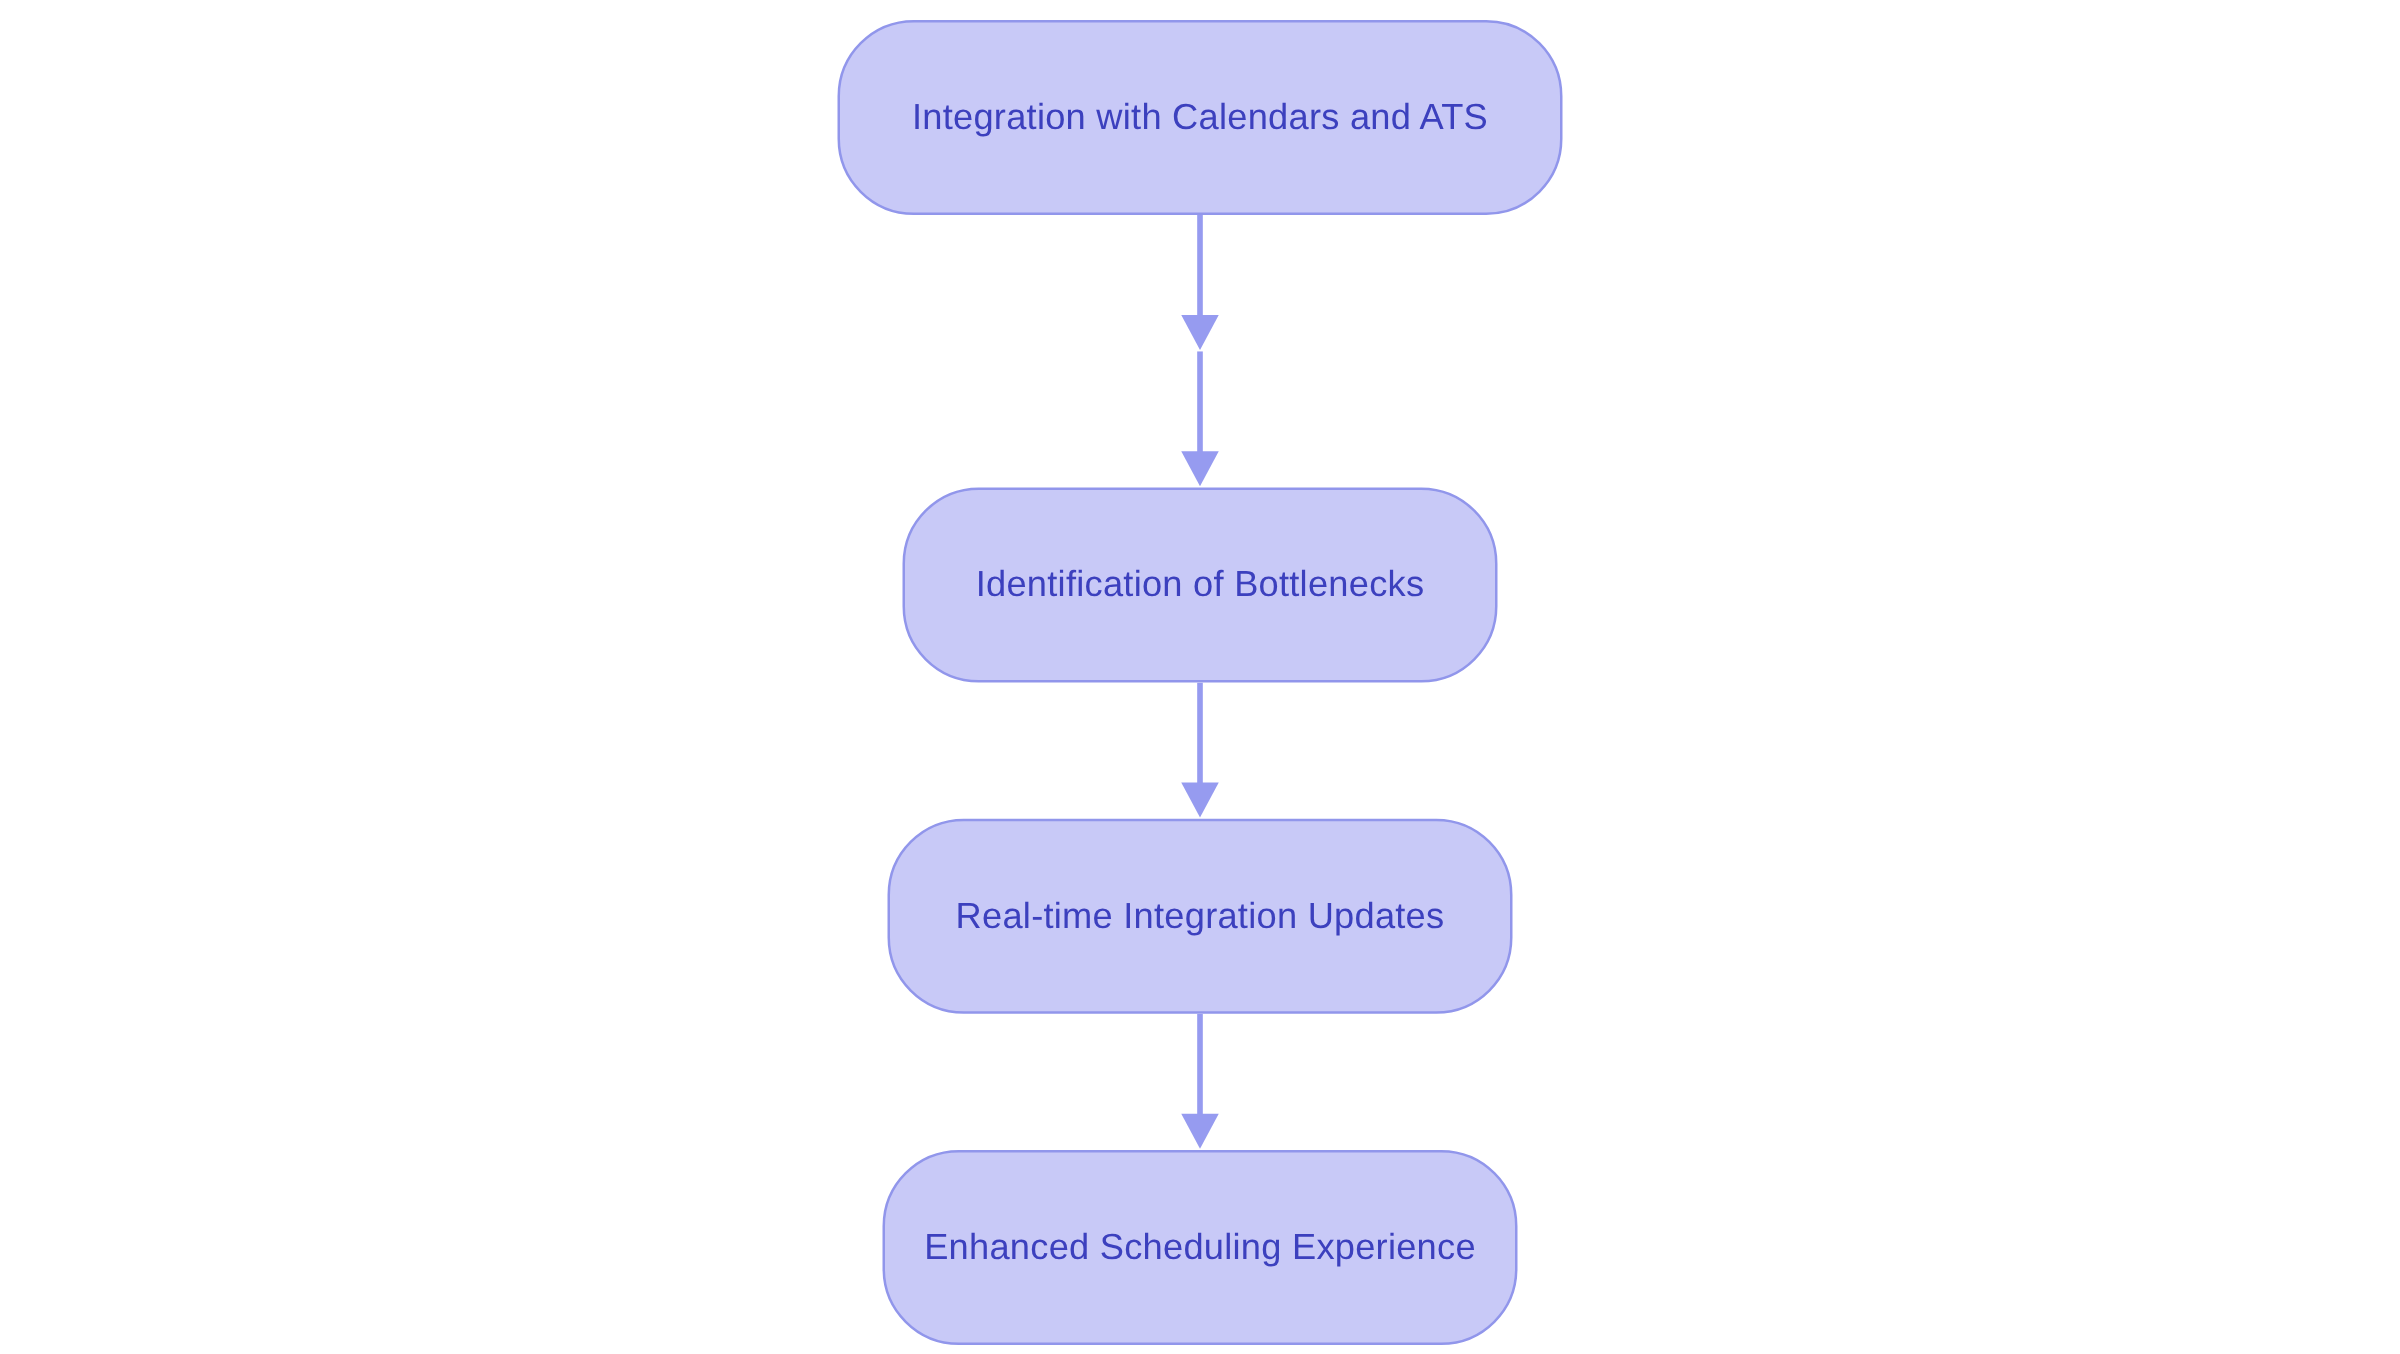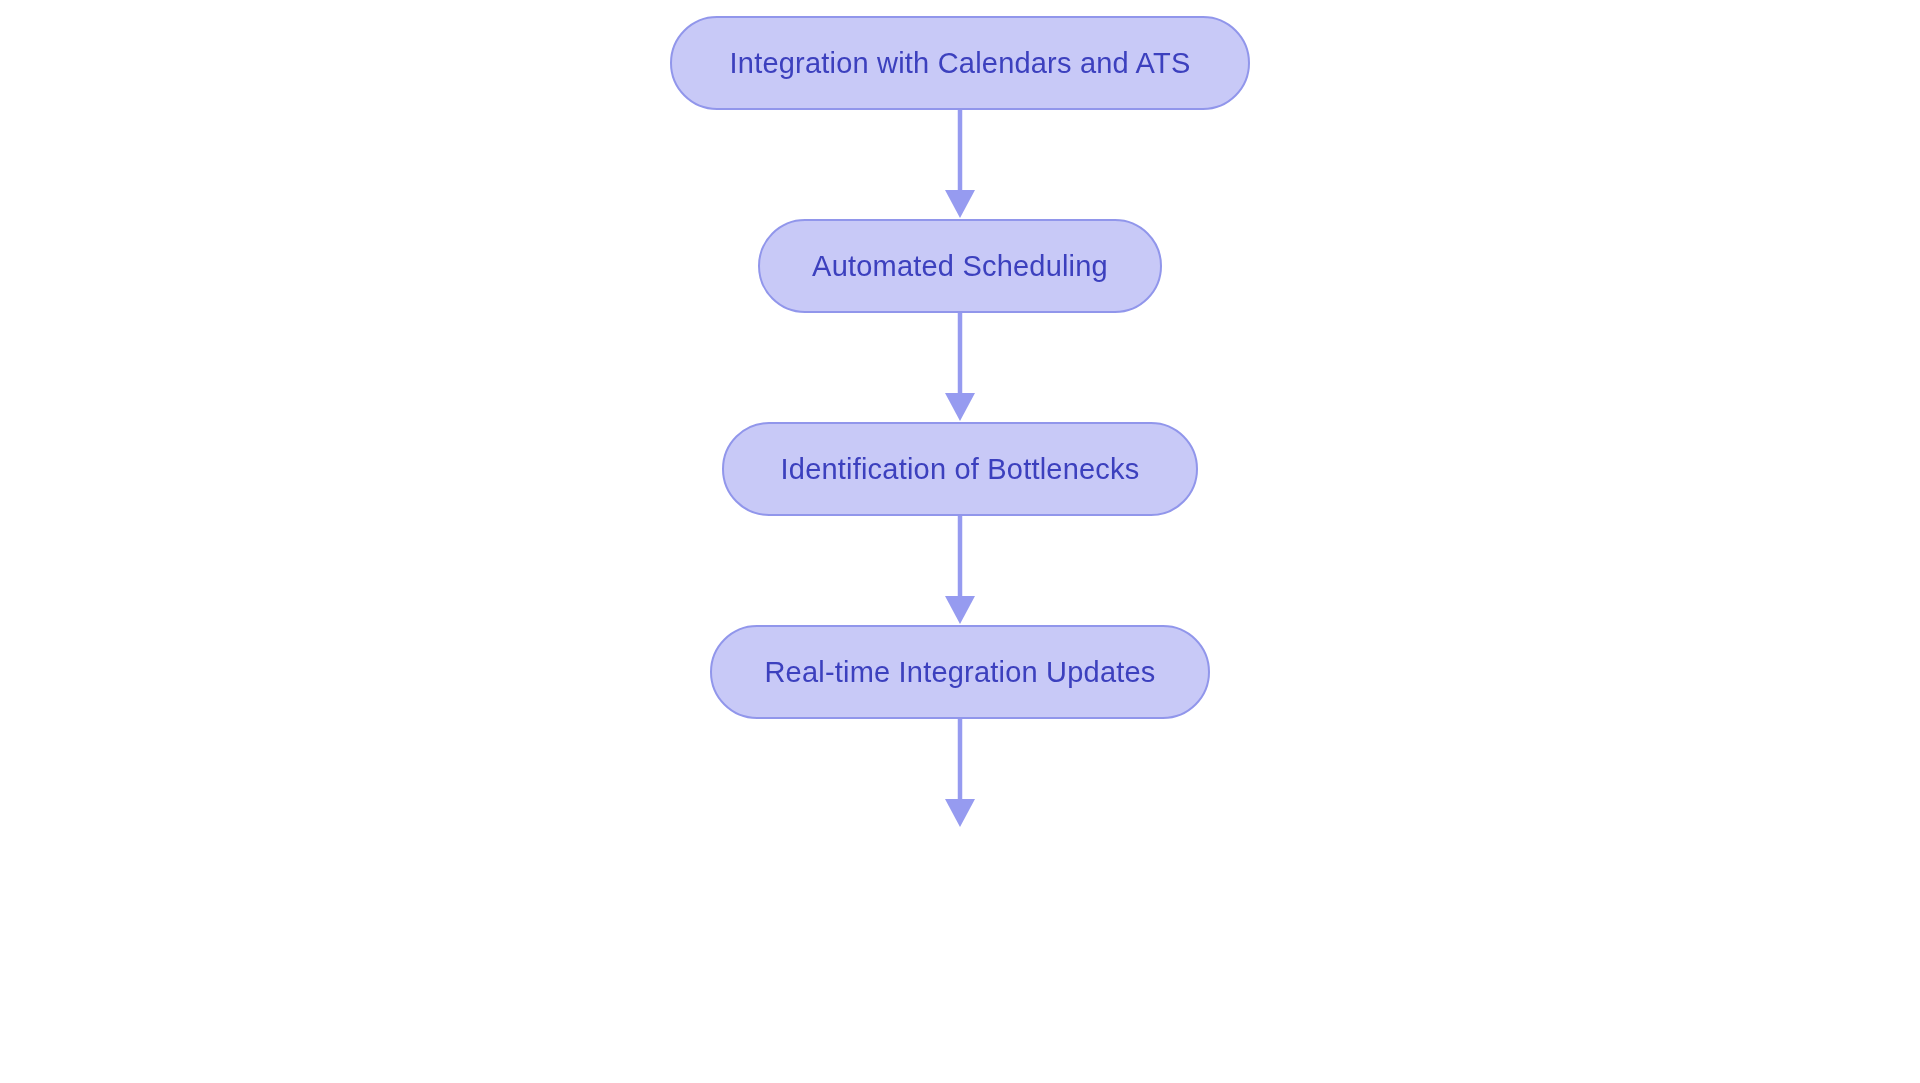--- a/index.html
+++ b/index.html
@@ -20,21 +20,21 @@
     left: 0;
     top: 0;
     width: 100%;
     padding-top: 16px;
     display: flex;
     flex-direction: column;
     align-items: center;
     box-sizing: border-box;
   }
   .flow-node {
-    height: 94px;
+    height: 156px;
     border-radius: 61px;
     background: #c8c9f7;
     border: 2px solid #9196eb;
     box-sizing: border-box;
     display: flex;
     align-items: center;
     justify-content: center;
     flex: 0 0 auto;
   }
   .flow-node .node-label {
@@ -68,23 +68,20 @@
       <span class="node-label">Integration with Calendars and ATS</span>
     </div>
 
     <div class="flow-arrow">
       <svg viewBox="0 0 34 109" xmlns="http://www.w3.org/2000/svg">
         <line x1="17" y1="0" x2="17" y2="83" stroke="#969bf0" stroke-width="4.5"></line>
         <polygon points="2,80 32,80 17,108" fill="#969bf0"></polygon>
       </svg>
     </div>
 
-    <div class="flow-node node-2">
-      <span class="node-label">Automated Scheduling</span>
-    </div>
 
     <div class="flow-arrow">
       <svg viewBox="0 0 34 109" xmlns="http://www.w3.org/2000/svg">
         <line x1="17" y1="0" x2="17" y2="83" stroke="#969bf0" stroke-width="4.5"></line>
         <polygon points="2,80 32,80 17,108" fill="#969bf0"></polygon>
       </svg>
     </div>
 
     <div class="flow-node node-3">
       <span class="node-label">Identification of Bottlenecks</span>
@@ -101,15 +98,18 @@
       <span class="node-label">Real-time Integration Updates</span>
     </div>
 
     <div class="flow-arrow">
       <svg viewBox="0 0 34 109" xmlns="http://www.w3.org/2000/svg">
         <line x1="17" y1="0" x2="17" y2="83" stroke="#969bf0" stroke-width="4.5"></line>
         <polygon points="2,80 32,80 17,108" fill="#969bf0"></polygon>
       </svg>
     </div>
 
+    <div class="flow-node node-5">
+      <span class="node-label">Enhanced Scheduling Experience</span>
+    </div>
 
   </div>
 </div>
 
 </body></html>

